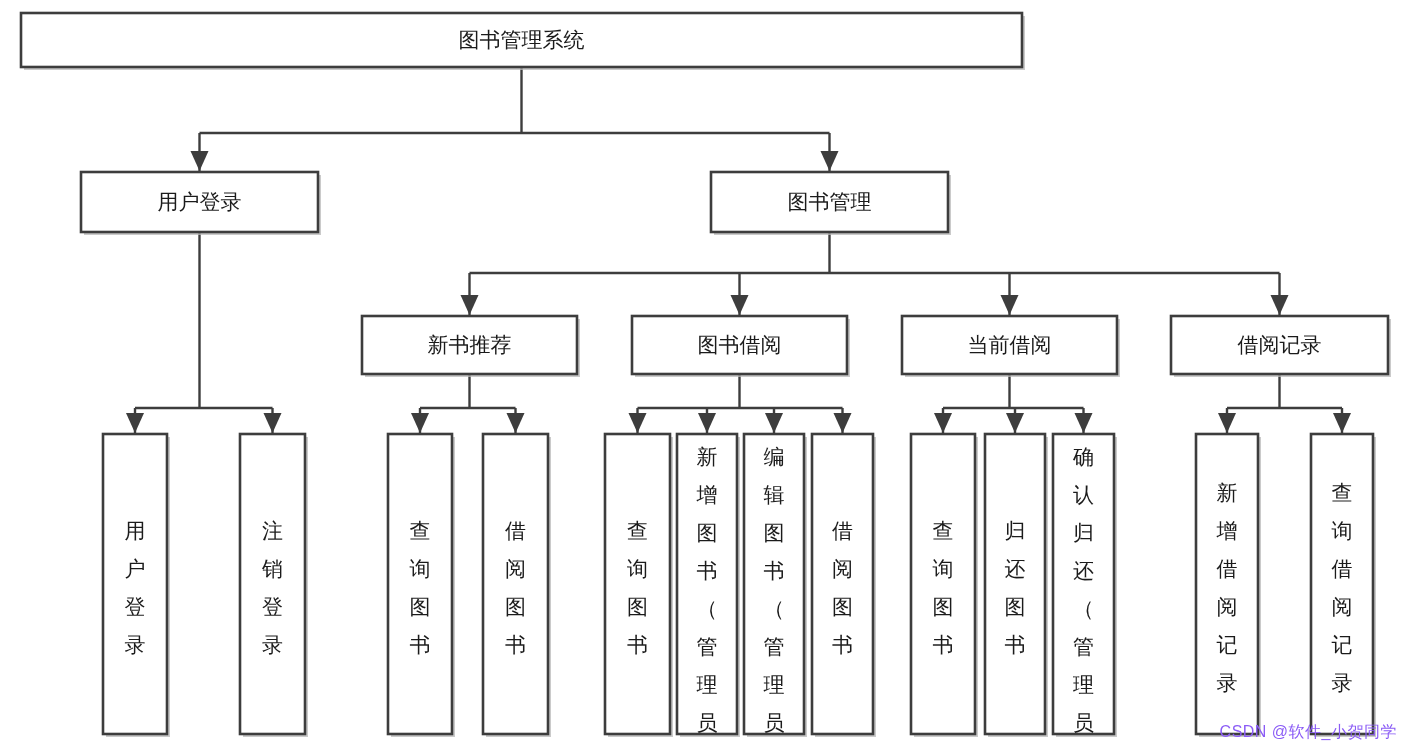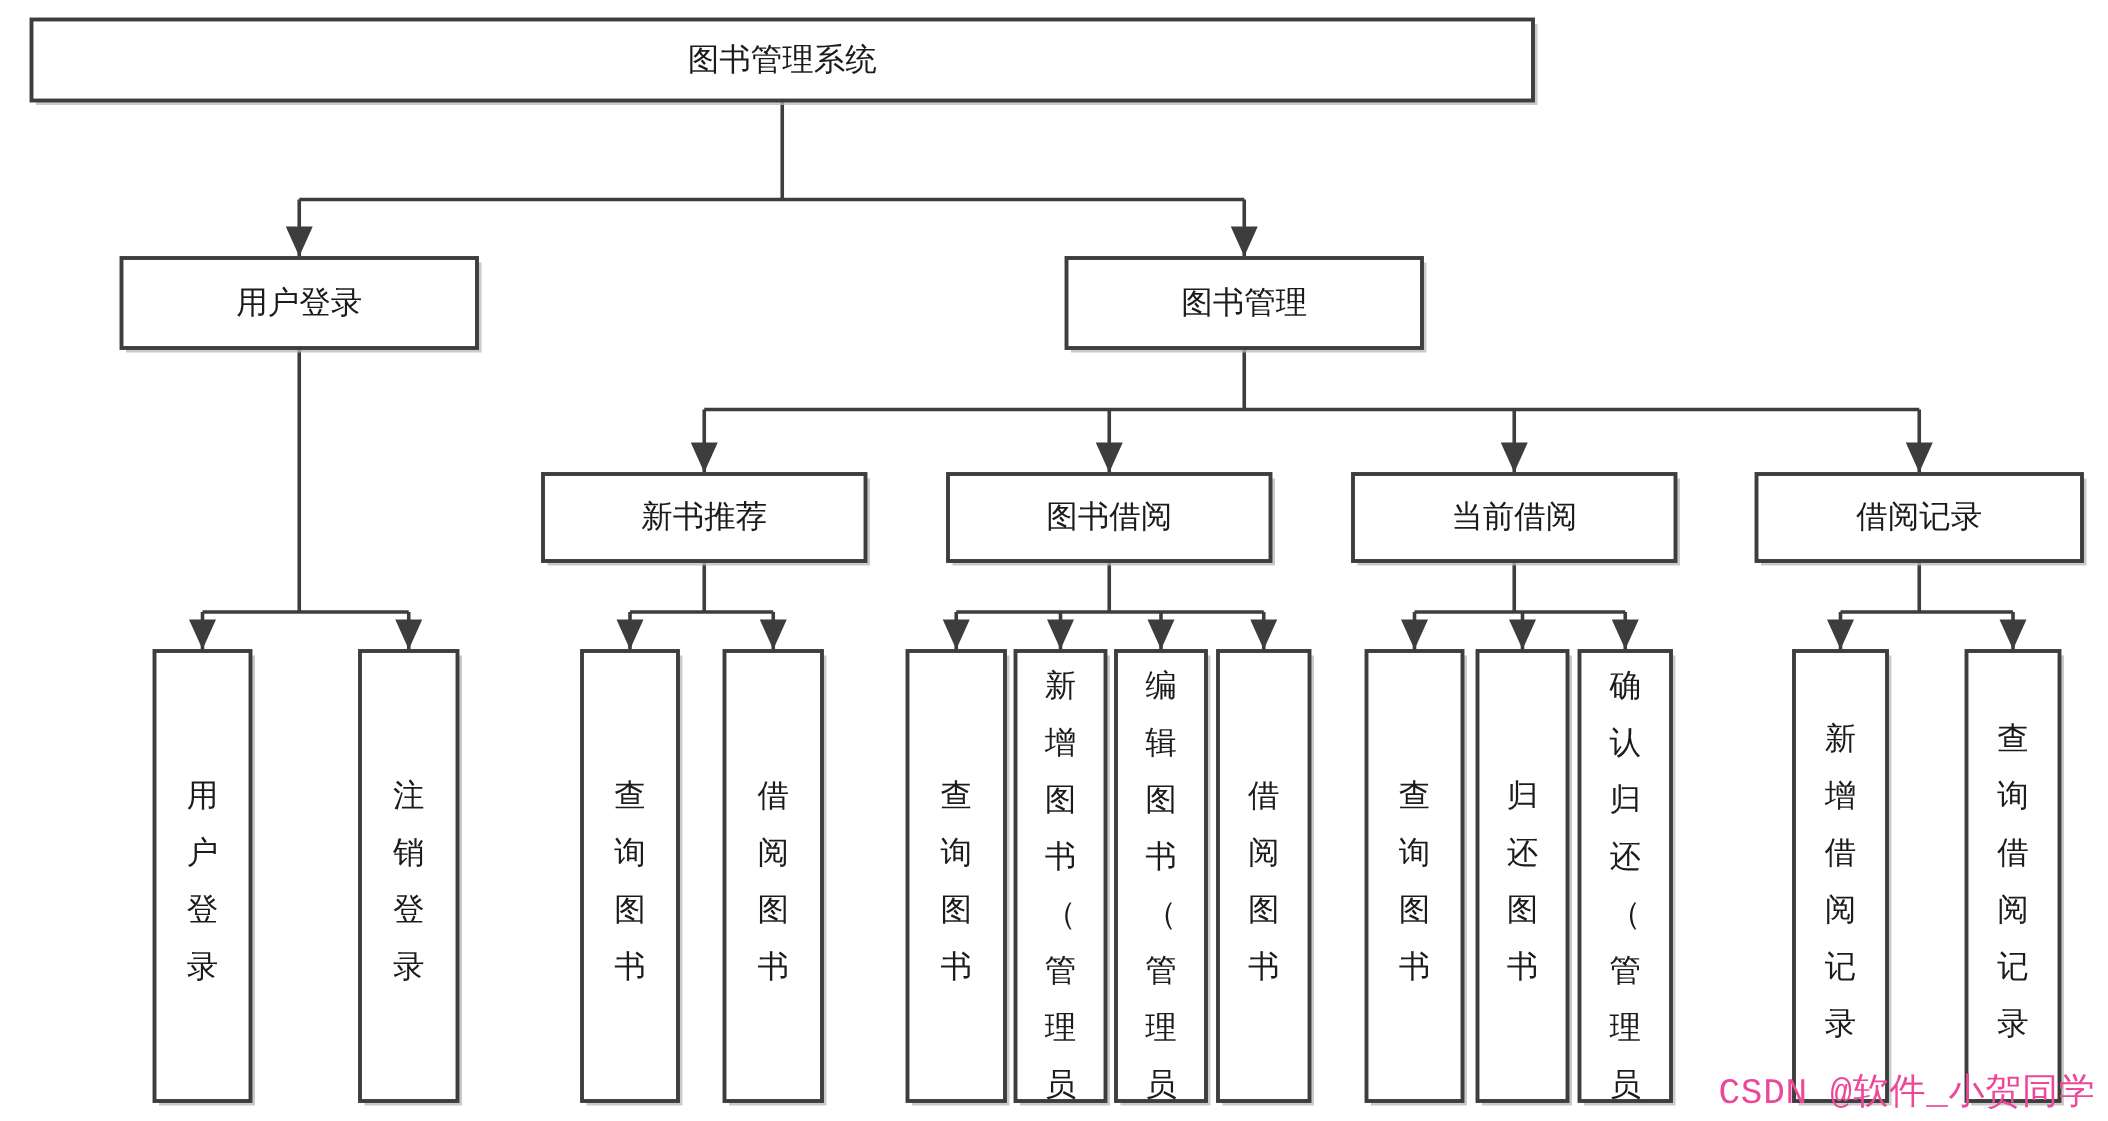--- a/index.html
+++ b/index.html
@@ -56,23 +56,23 @@
   .node-label-v {
     font-family: "Liberation Sans", sans-serif;
     font-size: 21px;
     fill: #1b1b1b;
     text-anchor: middle;
   }
   .watermark-text {
     position: absolute;
     right: 8px;
     bottom: 4px;
-    font-family: Liberation Mono, monospace;
-    font-size: 24px;
-    color: #ec4899;
+    font-family: Liberation Sans, sans-serif;
+    font-size: 16px;
+    color: #8b5cf6;
     white-space: nowrap;
     letter-spacing: 0.5px;
     pointer-events: none;
   }
 </style>
 </head>
 <body>
 
 <div id="diagram-root">
   <svg class="diagram" viewBox="0 0 1405 747" xmlns="http://www.w3.org/2000/svg">

